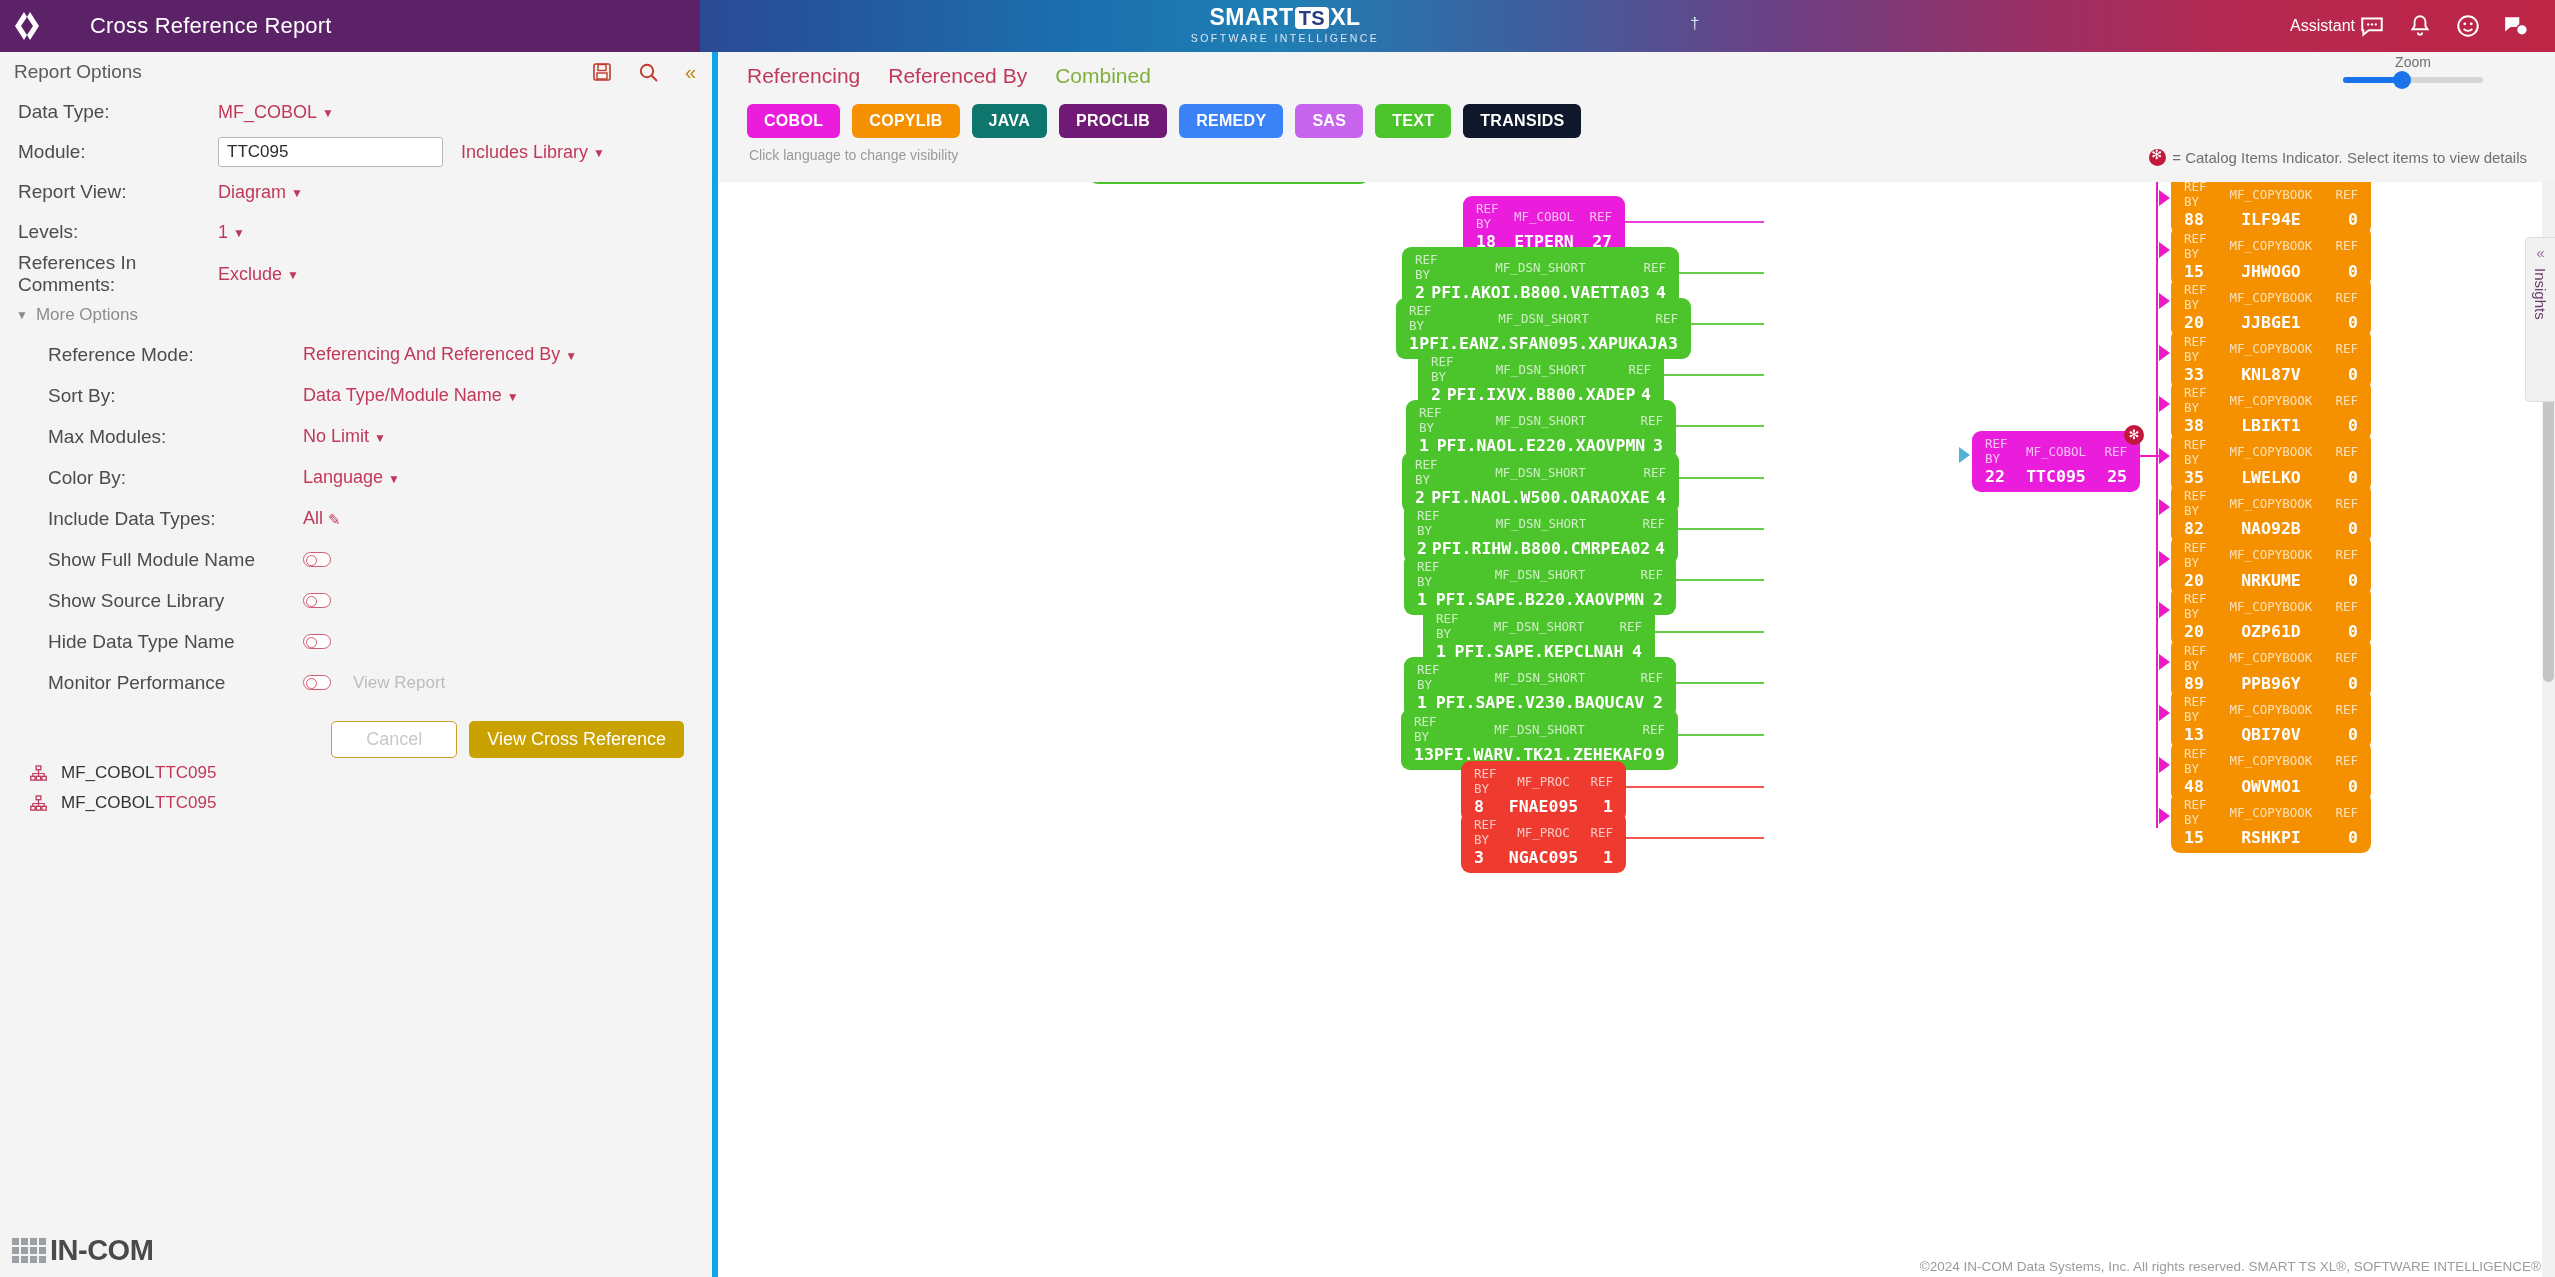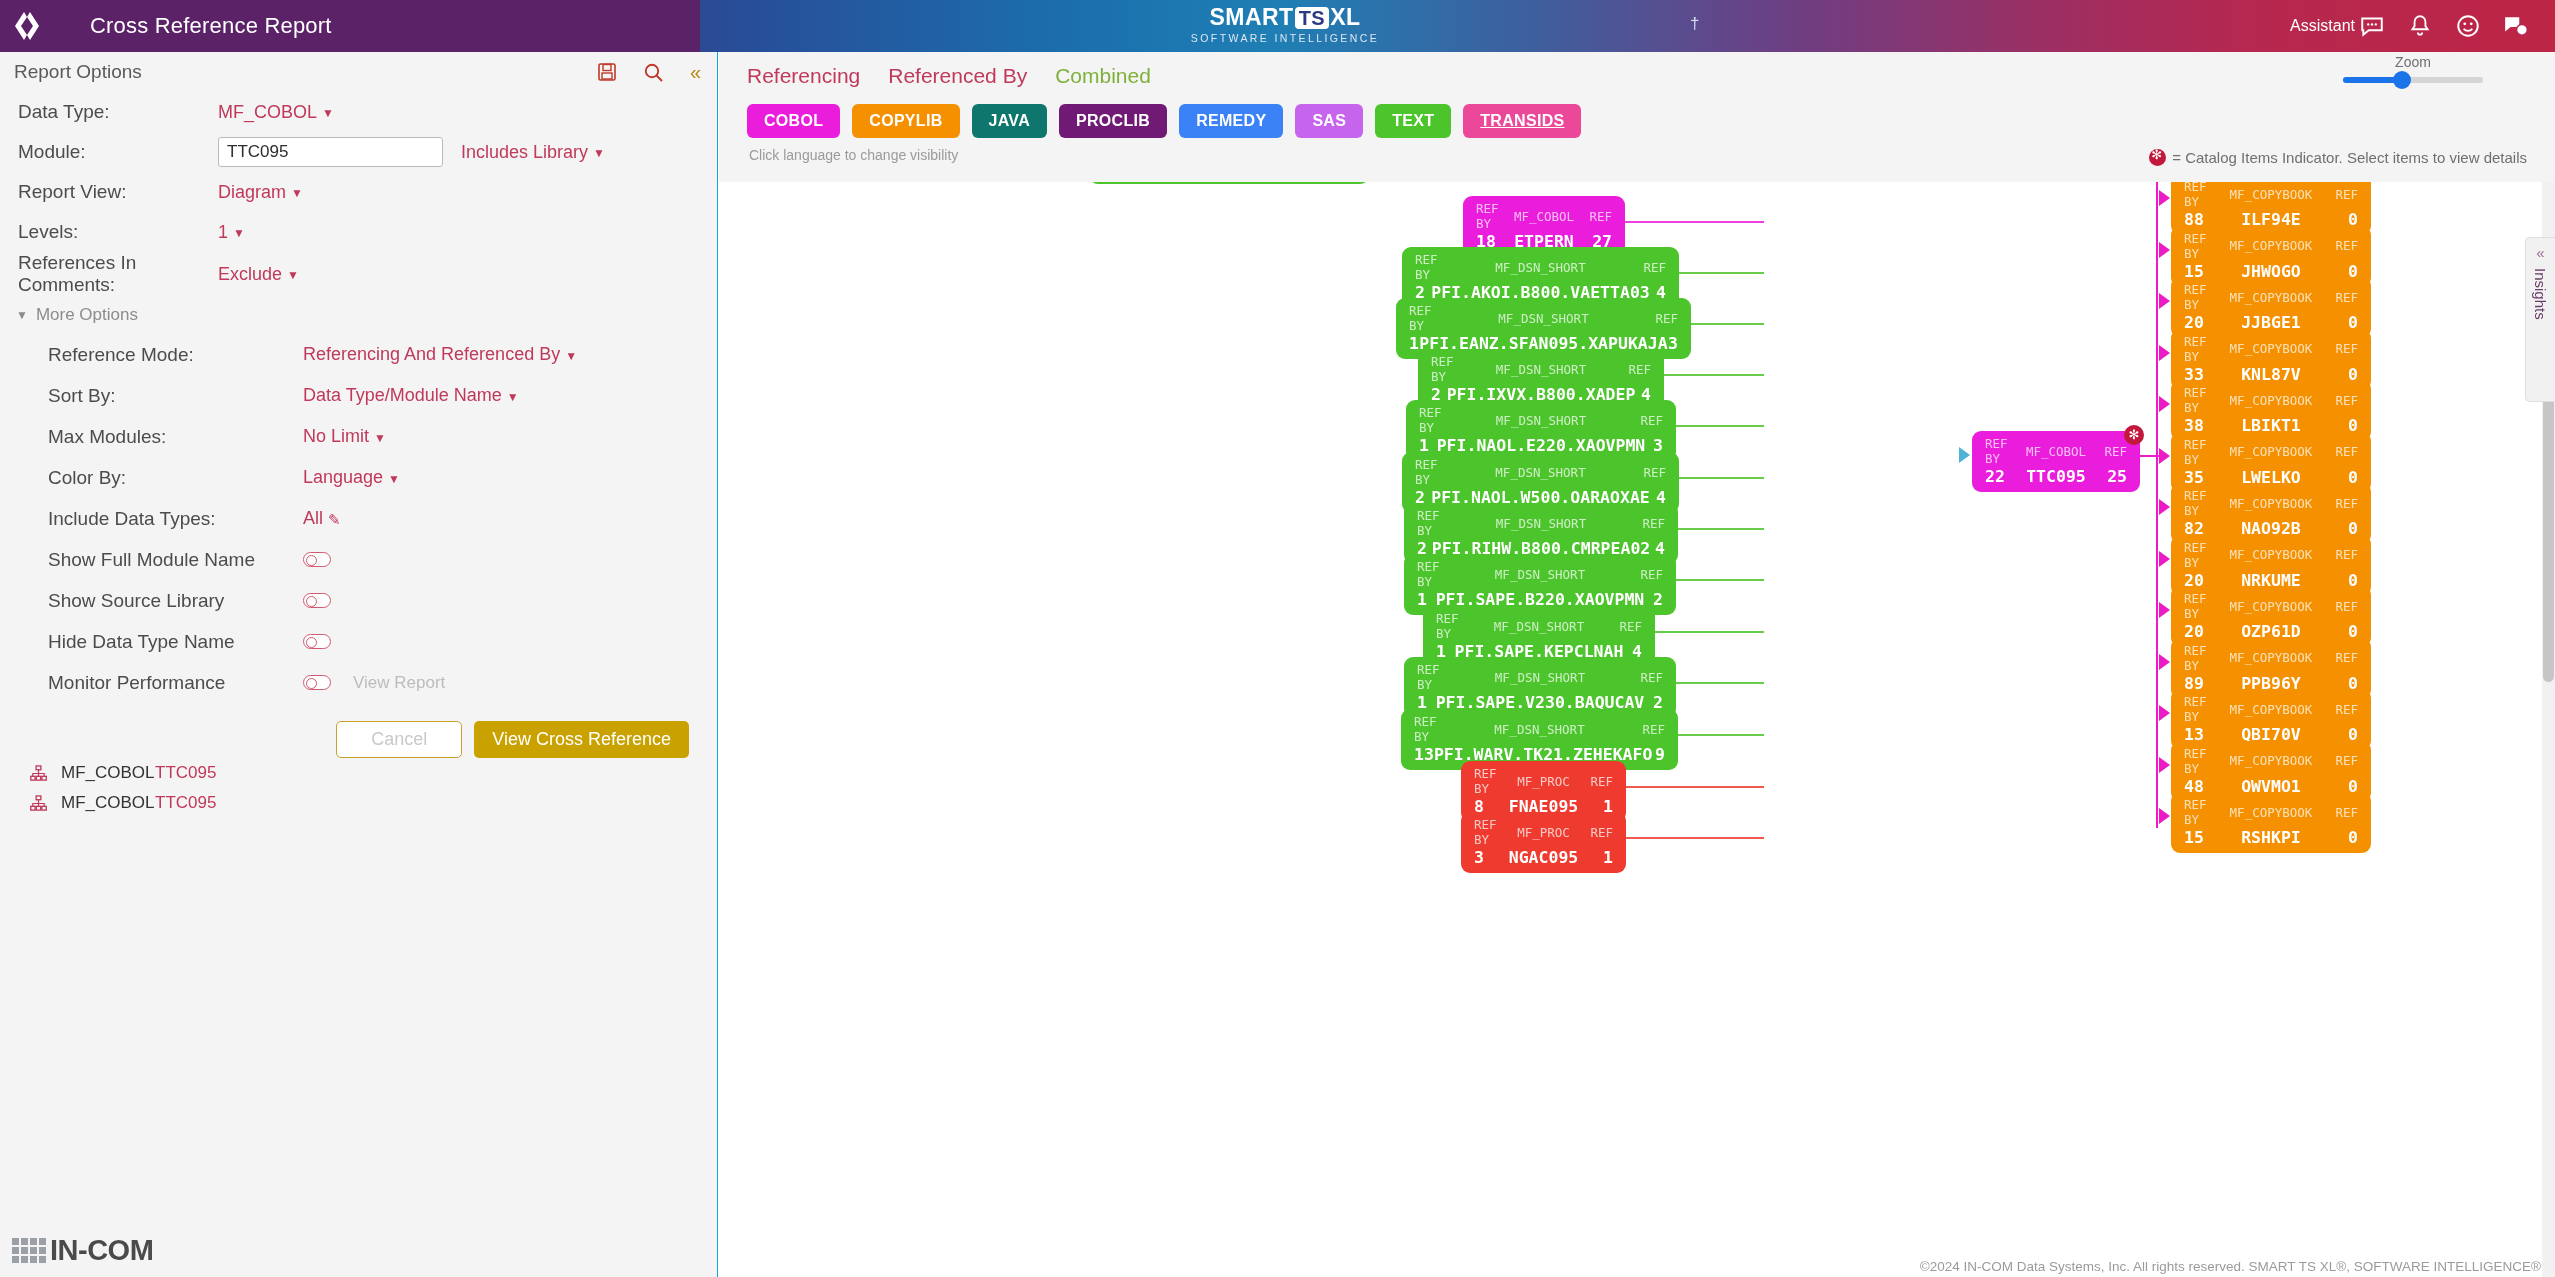--- a/index.html
+++ b/index.html
@@ -33,21 +33,21 @@
 
   .tb-right { position: absolute; right: 0; top: 0; height: 52px;
               display: flex; align-items: center; gap: 22px; padding-right: 26px; }
   .assistant-wrap { display: flex; align-items: center; gap: 4px; color: #fff; font-size: 16px; }
   .tb-icn { width: 26px; height: 26px; color: #fff; display: block; }
   .dagger { position: absolute; left: 1690px; top: 14px; color: #cfe0ee; font-size: 17px; }
 
   
   .sidebar {
     position: absolute; top: 52px; left: 0; width: 718px; height: 1225px;
-    background: #f4f4f4; border-right: 1px solid #0ea5e9;
+    background: #f4f4f4; border-right: 6px solid #0ea5e9;
   }
   .sb-head { display: flex; align-items: center; height: 40px; padding: 0 16px 0 14px; }
   .sb-head-title { color: #5a5a5a; font-size: 19px; flex: 1; }
   .sb-head-icons { display: flex; align-items: center; gap: 26px; }
   .ic-save, .ic-search, .ic-collapse { color: #c0392b; }
   .ic-collapse { color: #b8860b; font-size: 20px; }
 
   .row { display: flex; align-items: center; min-height: 40px; padding-left: 18px; }
   .lbl { color: #4c4c4c; font-size: 19px; }
   .val { color: #c0395a; font-size: 18px; display: inline-flex; align-items: center; gap: 5px; }
@@ -389,21 +389,21 @@
       <span class="tab active">Combined</span>
     </div>
   <div class="langs" id="langs">
       <span class="lang" style="background: rgb(233, 29, 219);">COBOL</span>
       <span class="lang" style="background: rgb(245, 145, 0);">COPYLIB</span>
       <span class="lang" style="background: #0f766e;">JAVA</span>
       <span class="lang" style="background: #701a75;">PROCLIB</span>
       <span class="lang" style="background: rgb(59, 130, 246);">REMEDY</span>
       <span class="lang" style="background: rgb(199, 100, 238);">SAS</span>
       <span class="lang" style="background: rgb(76, 196, 44);">TEXT</span>
-      <span class="lang" style="background: #ec4899; text-decoration: underline;">TRANSIDS</span>
+      <span class="lang" style="background: #0f172a;">TRANSIDS</span>
     </div>
   <div class="hint">Click language to change visibility</div>
 
   <div class="zoomwrap">
     <div class="zoom-lbl">Zoom</div>
     <div class="zoom-track">
       <div class="zoom-fill"></div>
       <div class="zoom-knob"></div>
     </div>
   </div>

